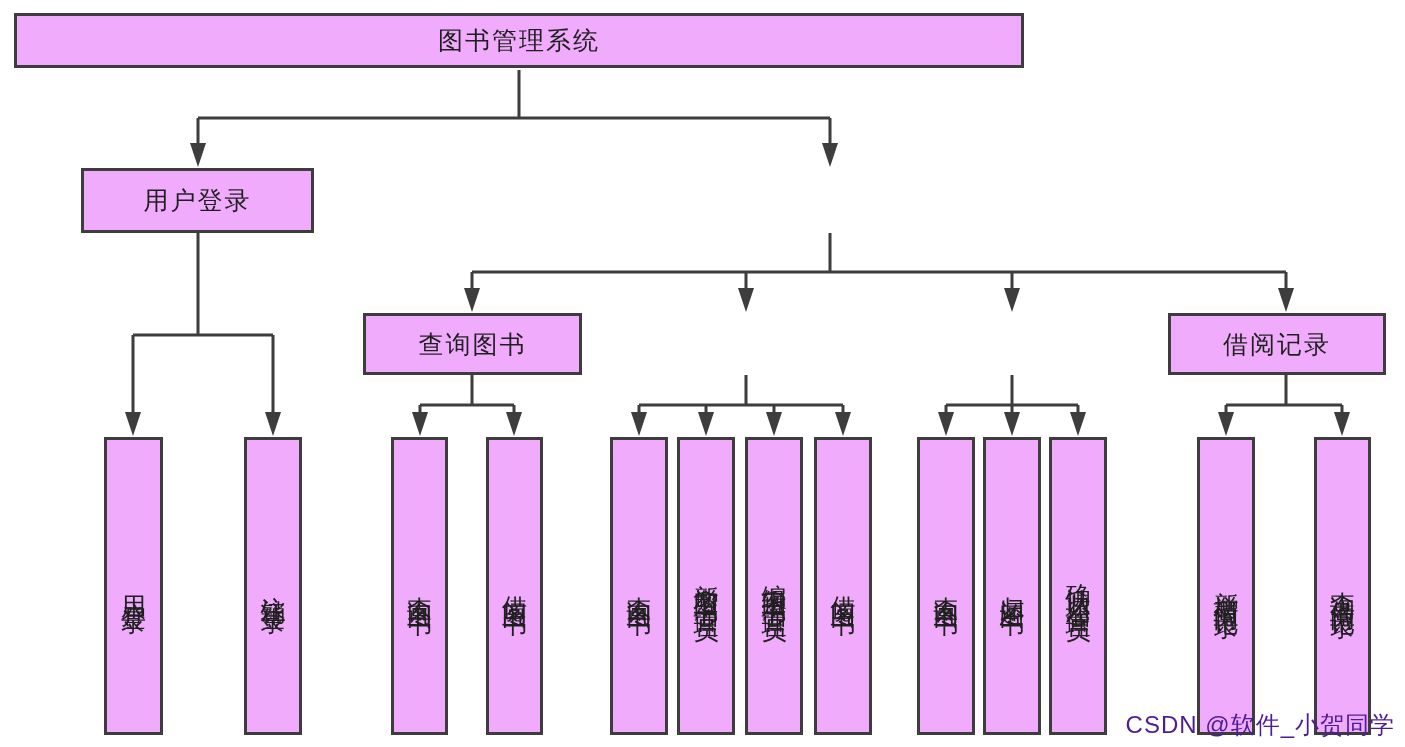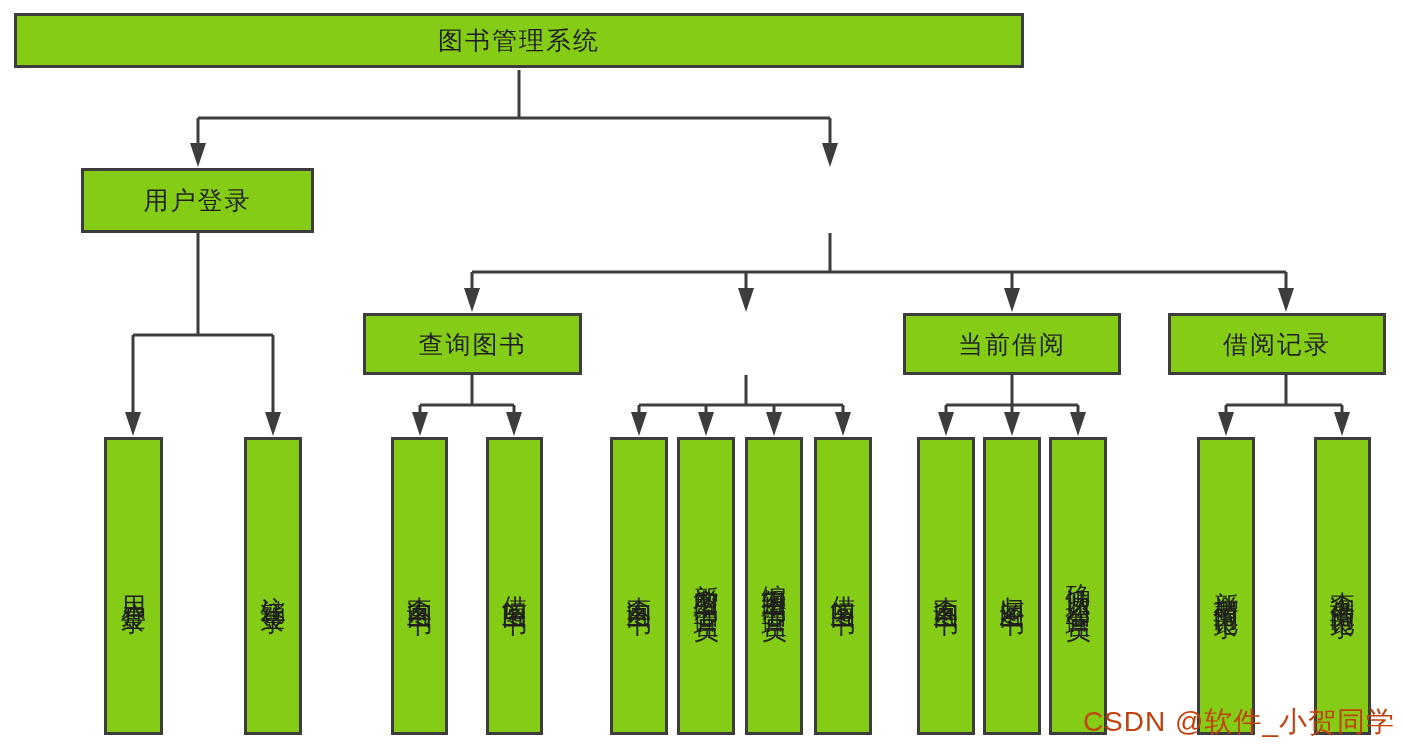--- a/index.html
+++ b/index.html
@@ -8,42 +8,42 @@
     width:1405px;height:747px;
     background:#ffffff;
     font-family:"Liberation Sans","DejaVu Sans",sans-serif;
     overflow:hidden;
   }
   .connectors{position:absolute;left:0;top:0;z-index:1;}
   .box{
     position:absolute;
     box-sizing:border-box;
     border:3px solid #3d3d3d;
-    background:#84cc16;
+    background:#f0abfc;
     display:flex;
     align-items:center;
     justify-content:center;
     color:#1f1f1f;
     font-size:25px;
     z-index:2;
   }
   .box .label{letter-spacing:2px;white-space:nowrap;}
   .box.v .label{
     writing-mode:vertical-rl;
     text-orientation:mixed;
     letter-spacing:5px;
     white-space:normal;
     line-height:1;
   }
   .watermark{
     position:absolute;
     right:10px;
     bottom:6px;
-    font-size:28px;
-    color:#c2410c;
+    font-size:24px;
+    color:#4c1d95;
     letter-spacing:1px;
     z-index:5;
     text-align:right;
   }
 </style>
 </head>
 <body>
 
 <div class="canvas">
 
@@ -98,23 +98,20 @@
     <span class="label">图书管理系统</span>
   </div>
 
   <div class="box" style="left:81px;top:168px;width:233px;height:65px">
     <span class="label">用户登录</span>
   </div>
 
   <div class="box" style="left:363px;top:313px;width:219px;height:62px">
     <span class="label">查询图书</span>
   </div>
-  <div class="box" style="left:903px;top:313px;width:218px;height:62px">
-    <span class="label">当前借阅</span>
-  </div>
   <div class="box" style="left:1168px;top:313px;width:218px;height:62px">
     <span class="label">借阅记录</span>
   </div>
 
   <div class="box v" style="left:104px;top:437px;width:59px;height:298px">
     <span class="label">用户登录</span>
   </div>
   <div class="box v" style="left:244px;top:437px;width:58px;height:298px">
     <span class="label">注销登录</span>
   </div>

